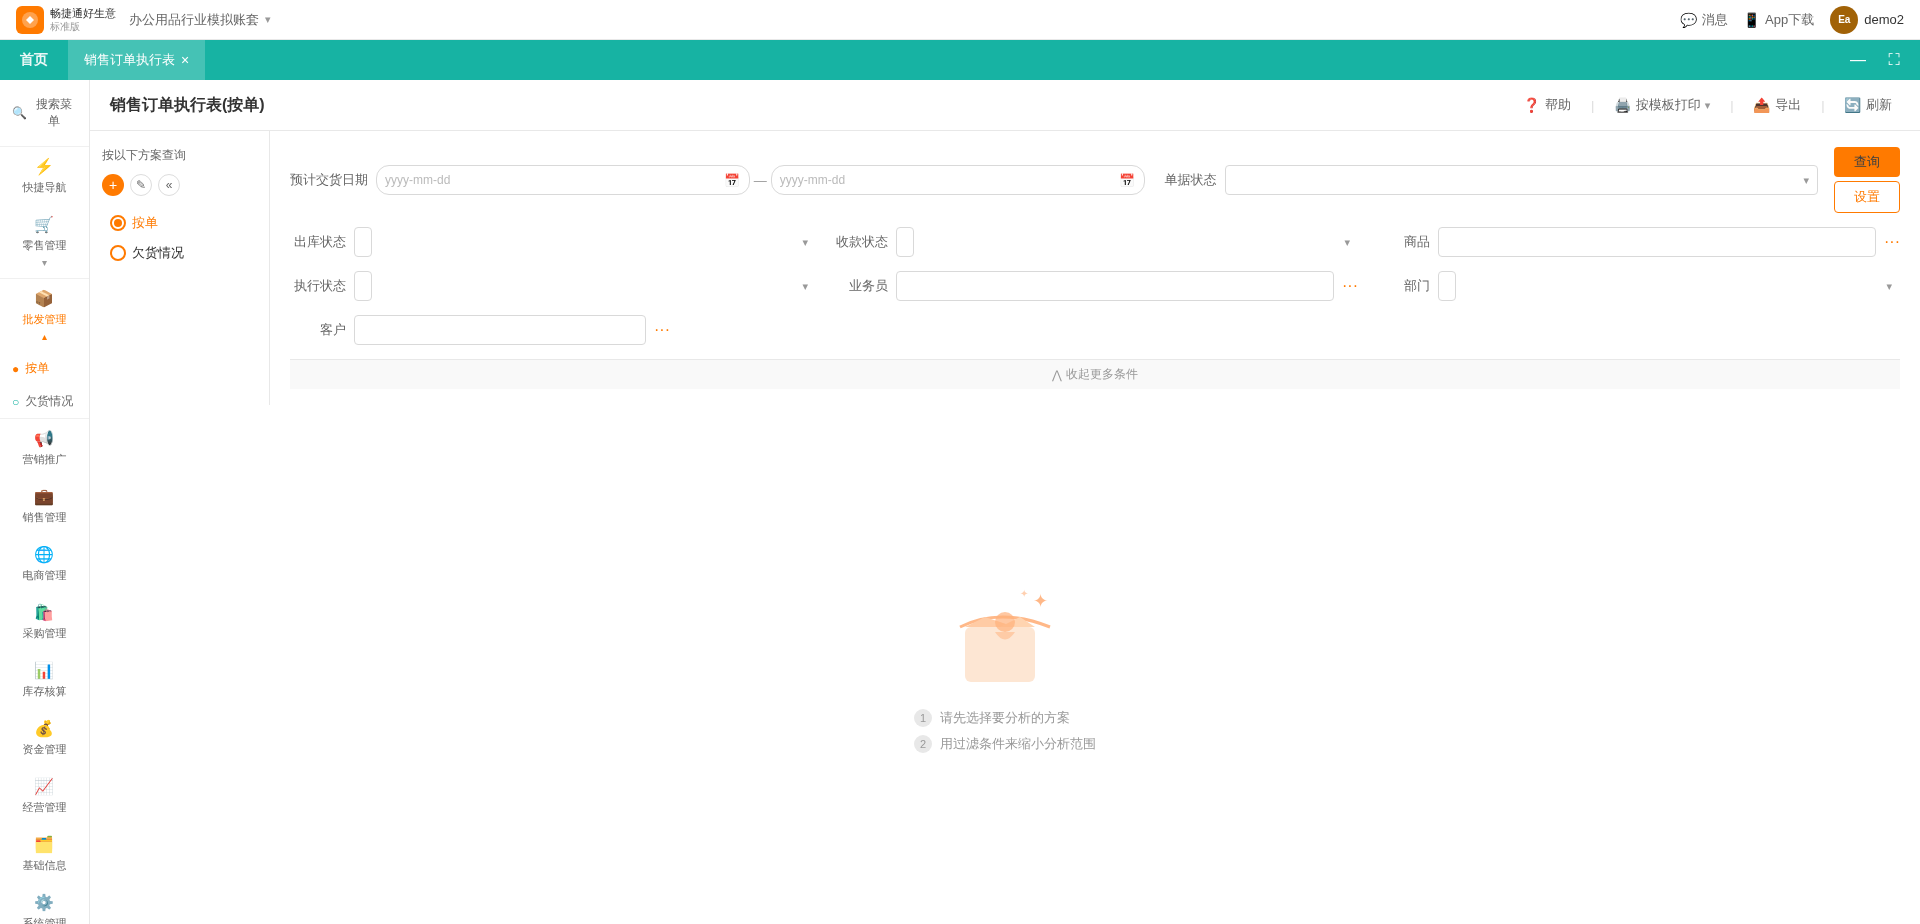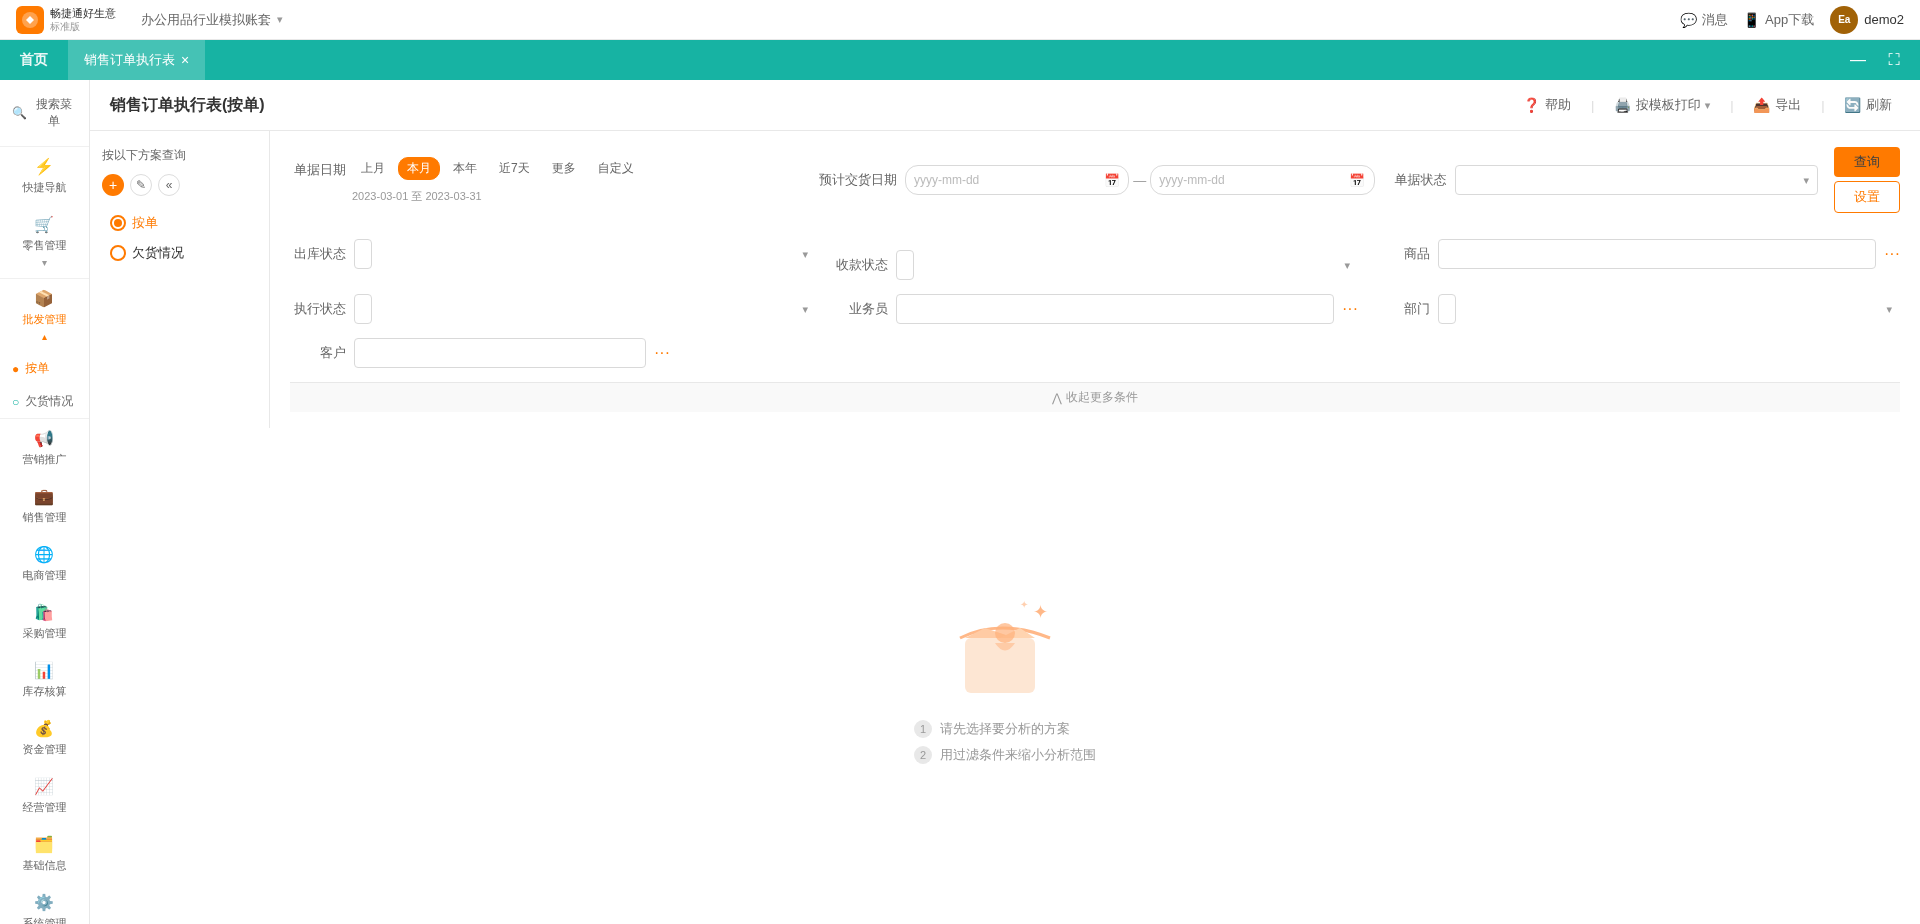--- a/index.html
+++ b/index.html
@@ -4,21 +4,21 @@
   <style>
     * { box-sizing: border-box; margin: 0; padding: 0; }
     body { font-family: 'Microsoft YaHei', 'PingFang SC', sans-serif; font-size: 13px; background: #f5f5f5; display: flex; flex-direction: column; height: 924px; overflow: hidden; }
 
     
     .top-bar { background: #fff; height: 40px; display: flex; align-items: center; padding: 0 16px; border-bottom: 1px solid #e8e8e8; justify-content: space-between; flex-shrink: 0; }
     .top-bar-left { display: flex; align-items: center; gap: 8px; }
     .logo-area { display: flex; align-items: center; gap: 6px; }
     .logo-icon { width: 28px; height: 28px; background: #ff7a00; border-radius: 6px; display: flex; align-items: center; justify-content: center; color: #fff; font-size: 10px; font-weight: bold; }
     .logo-text { font-size: 11px; color: #333; line-height: 1.3; }
-    .breadcrumb-area { display: flex; align-items: center; gap: 6px; margin-left: 17px; }
+    .breadcrumb-area { display: flex; align-items: center; gap: 6px; margin-left: 5px; }
     .top-bar-right { display: flex; align-items: center; gap: 16px; }
     .top-action { display: flex; align-items: center; gap: 4px; color: #666; font-size: 13px; cursor: pointer; }
     .user-avatar { width: 28px; height: 28px; border-radius: 50%; background: #a16207; display: flex; align-items: center; justify-content: center; color: #fff; font-size: 12px; overflow: hidden; }
 
     
     .tab-bar { background: #17b3a3; height: 40px; display: flex; align-items: center; padding: 0 0; flex-shrink: 0; }
     .tab-home { padding: 0 20px; height: 100%; display: flex; align-items: center; color: #fff; font-size: 14px; cursor: pointer; opacity: 0.9; font-weight: bold; }
     .tab-item { height: 100%; display: flex; align-items: center; padding: 0 16px; color: #fff; font-size: 13px; cursor: pointer; background: rgba(255,255,255,0.2); gap: 6px; }
     .tab-close { color: #fff; font-size: 14px; cursor: pointer; line-height: 1; }
     .tab-bar-actions { margin-left: auto; display: flex; align-items: center; gap: 8px; padding-right: 12px; }
@@ -264,36 +264,20 @@
         <div class="filter-scheme-item">
           <div class="filter-scheme-icon"></div>
           <span>欠货情况</span>
         </div>
       </div>
 
       <div class="filter-right">
 
         <div class="filter-row">
 
-          <div style="display:flex;flex-direction:column;gap:4px;flex:1.2;">
-            <div style="display:flex;align-items:center;gap:6px;">
-              <span class="filter-label">单据日期</span>
-              <div class="filter-date-tags">
-                <span class="date-tag">上月</span>
-                <span class="date-tag active">本月</span>
-                <span class="date-tag">本年</span>
-                <span class="date-tag">近7天</span>
-                <span class="date-tag">更多</span>
-                <span class="date-tag">自定义</span>
-              </div>
-            </div>
-            <div style="padding-left:62px;">
-              <span style="font-size:11px;color:#999;">2023-03-01 至 2023-03-31</span>
-            </div>
-          </div>
 
           <div class="filter-field" style="flex:1.3;">
             <span class="filter-label">预计交货日期</span>
             <div class="filter-date-group">
               <div class="date-input">
                 <span style="color:#bbb;font-size:12px;">yyyy-mm-dd</span>
                 <span style="color:#bbb;font-size:13px;">📅</span>
               </div>
               <span class="date-separator">—</span>
               <div class="date-input">
@@ -319,21 +303,21 @@
 
         <div class="filter-row">
           <div class="filter-field" style="flex:1;">
             <span class="filter-label">出库状态</span>
             <div class="filter-select-wrap" style="flex:1;">
               <select class="filter-select">
                 <option value=""></option>
               </select>
             </div>
           </div>
-          <div class="filter-field" style="flex:1;margin-top:23px;">
+          <div class="filter-field" style="flex:1;">
             <span class="filter-label">收款状态</span>
             <div class="filter-select-wrap" style="flex:1;">
               <select class="filter-select">
                 <option value=""></option>
               </select>
             </div>
           </div>
           <div class="filter-field" style="flex:1;">
             <span class="filter-label">商品</span>
             <input class="filter-input" style="flex: 1 1 0%;">

